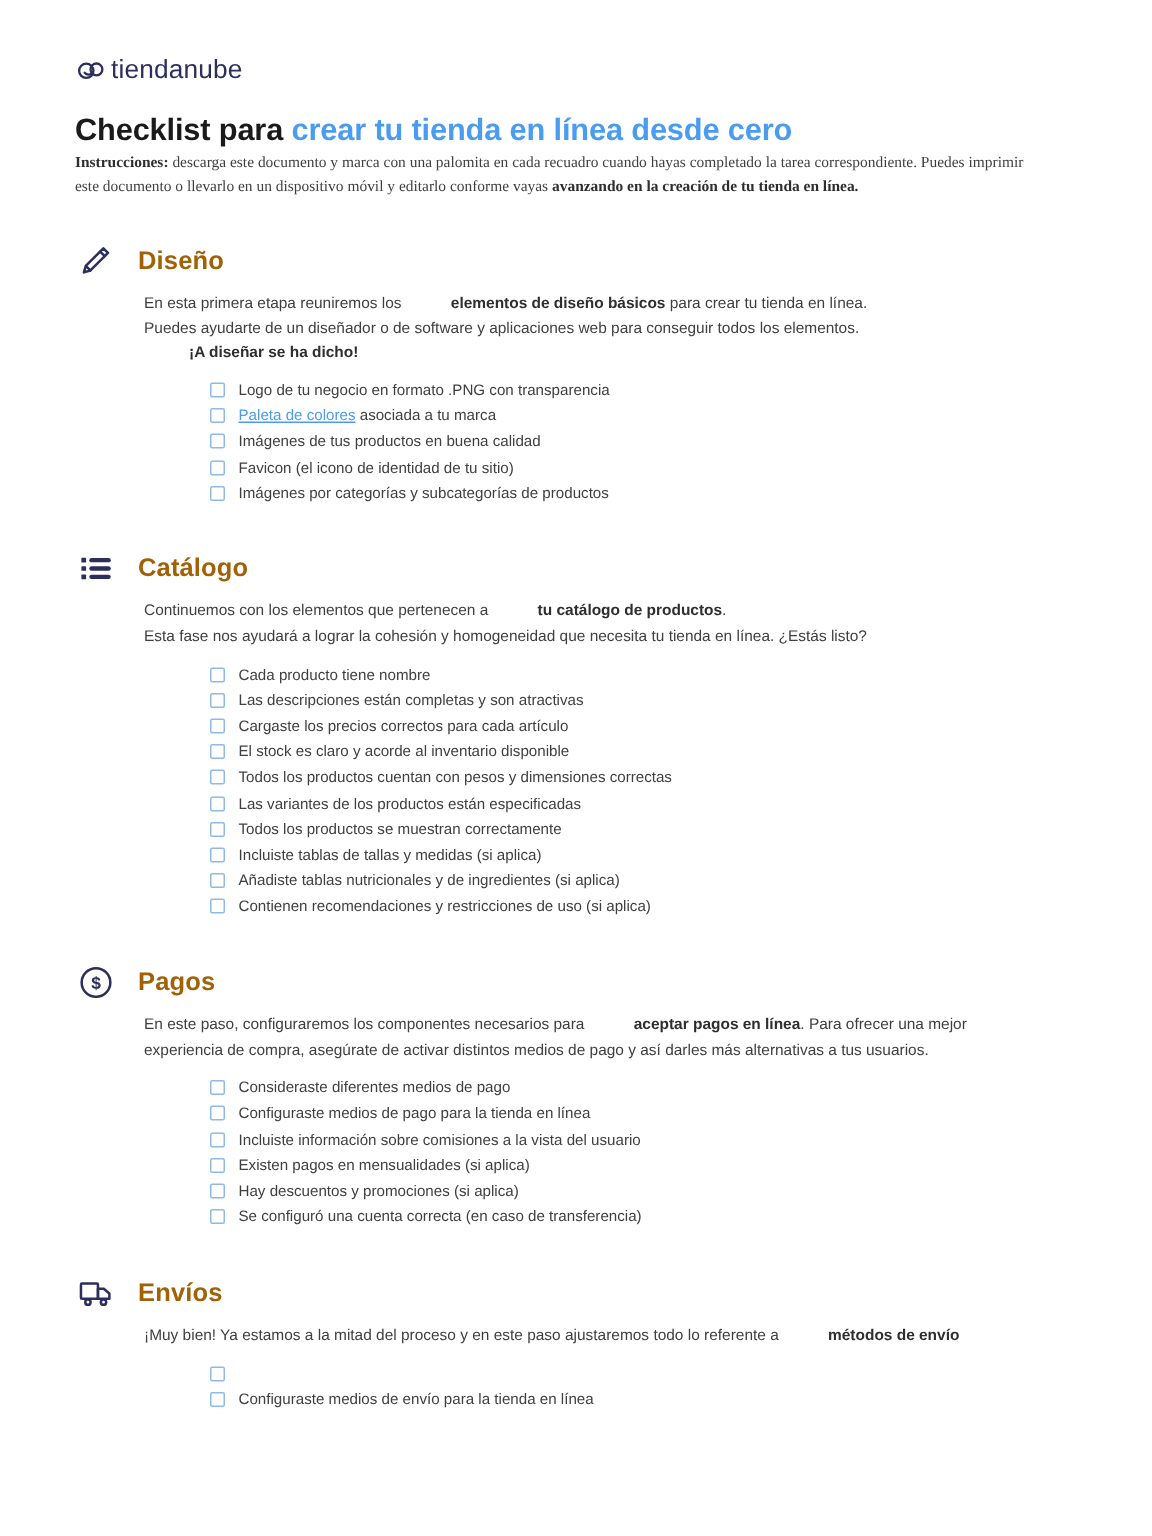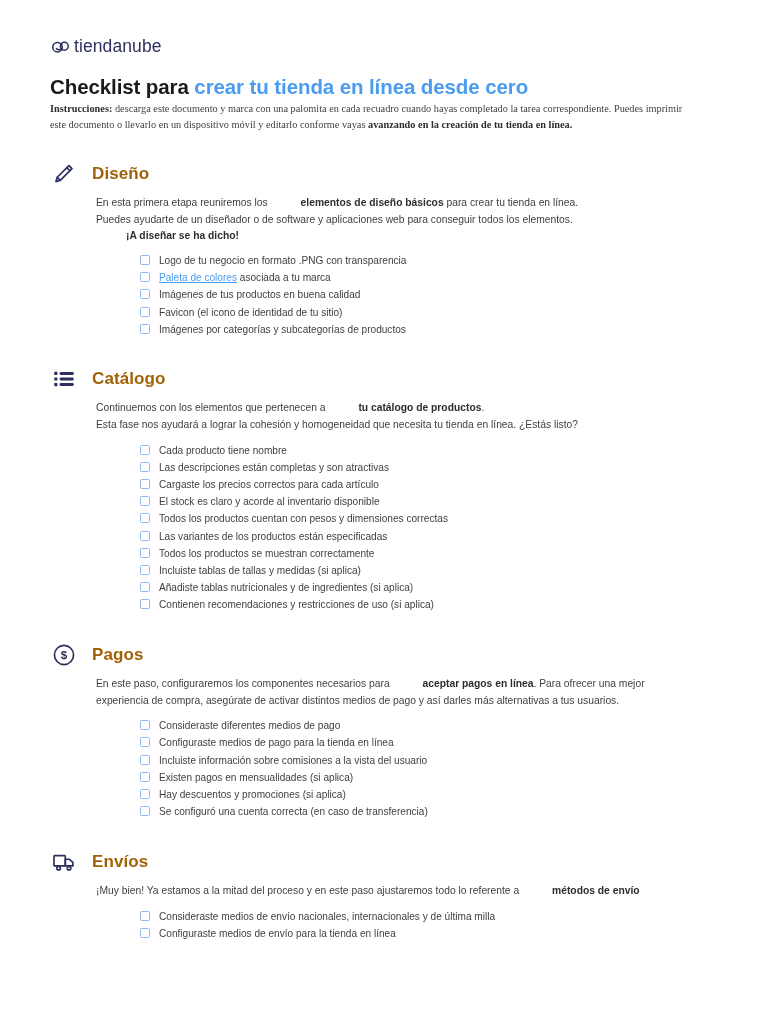--- a/index.html
+++ b/index.html
@@ -300,21 +300,20 @@
             <circle cx="19.4" cy="20.6" r="1.9"></circle>
           </g>
         </svg>
       </span>
       <span class="section-title">Envíos</span>
     </div>
     <p class="section-desc"><span>¡Muy bien! Ya estamos a la mitad del proceso y en este paso ajustaremos todo lo referente a </span><b>métodos de envío</b><br></p>
     <ul class="checklist">
       <li class="check-item">
           <span class="checkbox"></span>
-          <span class="check-label">Consideraste medios de envío nacionales, internacionales y de última milla</span>
         </li>
       <li class="check-item">
           <span class="checkbox"></span>
           <span class="check-label">Configuraste medios de envío para la tienda en línea</span>
         </li>
 
     </ul>
   </div>
 
 </div>

